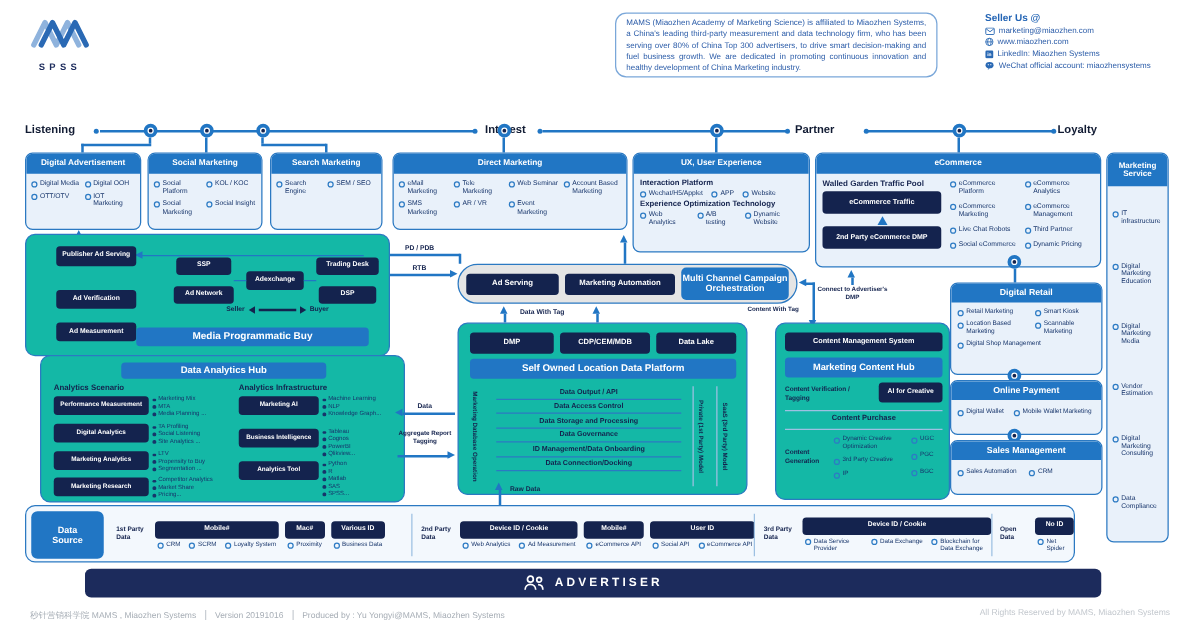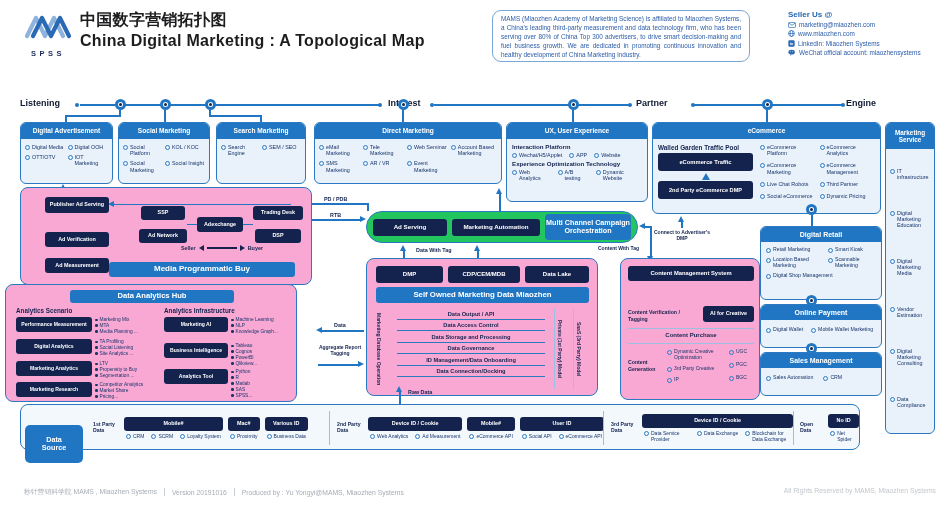--- a/index.html
+++ b/index.html
@@ -1,20 +1,20 @@
 <!DOCTYPE html>
 <html><head>
 <meta charset="utf-8">
 <style>
   html,body{margin:0;padding:0;background:#fff;}
   .page{position:relative;width:950px;height:508px;background:#fff;overflow:hidden;
         font-family:"Liberation Sans",sans-serif;}
   .abs{position:absolute;}
   
-  .panel{position:absolute;border:1.5px solid #2b79c2;border-radius:8px;background:#f9a8d4;box-sizing:border-box;}
+  .panel{position:absolute;border:1.5px solid #2b79c2;border-radius:8px;background:#14b8a6;box-sizing:border-box;}
   .cbox{position:absolute;border:1.5px solid #2b79c2;border-radius:6px;background:#e9f1fa;box-sizing:border-box;overflow:hidden;}
   .chead{background:#2176c4;color:#fff;font-weight:bold;display:flex;align-items:center;justify-content:center;text-align:center;line-height:1.1;}
   .dark{position:absolute;background:#14234e;color:#fff;font-weight:bold;display:flex;align-items:center;justify-content:center;text-align:center;border-radius:3px;line-height:1.1;box-sizing:border-box;padding:1px 2px;}
   .darkf{background:#14234e;color:#fff;font-weight:bold;display:flex;align-items:center;justify-content:center;text-align:center;border-radius:3px;line-height:1.1;box-sizing:border-box;padding:1px 2px;}
   .banner{position:absolute;background:#2176c4;color:#fff;font-weight:bold;display:flex;align-items:center;justify-content:center;text-align:center;border-radius:3px;line-height:1.1;box-sizing:border-box;}
   .lbl{position:absolute;font-weight:bold;color:#14234e;}
   .it{font-size:5.4px;color:#17356b;line-height:1.15;display:flex;align-items:flex-start;}
   .it::before{content:"";flex:0 0 3px;width:3px;height:3px;border:1px solid #2d7bc4;border-radius:50%;margin:1px 2px 0 0;}
   .hline{position:absolute;height:1.6px;background:#2176c4;}
   .vline{position:absolute;width:1.6px;background:#2176c4;}
@@ -47,21 +47,21 @@
   .bullets{flex:1;display:flex;flex-wrap:wrap;column-gap:2px;}
   .bl{display:flex;width:100%;font-size:4.8px;color:#17356b;line-height:1.25;align-items:flex-start;}
   .bl::before{content:"";flex:0 0 2.5px;width:2.5px;height:2.5px;background:#17356b;border-radius:50%;margin:1.5px 2px 0 0;}
   .bl.half{width:50%;}
   
   .vtext{position:absolute;writing-mode:vertical-rl;font-size:5px;font-weight:bold;color:#14234e;text-align:center;line-height:1.2;}
   .vsep{border-left:1px solid #9dc0e2;padding-left:2px;}
   .prow{font-size:5.7px;font-weight:bold;color:#14234e;text-align:center;padding:2.5px 0 2px;border-bottom:1.4px solid #2b79c2;}
   
   .flbl{position:absolute;font-size:5.4px;font-weight:bold;color:#14234e;line-height:1.2;}
-  .pill{position:absolute;border:1.5px solid #2b79c2;border-radius:16px;background:#22c55e;display:flex;align-items:center;gap:5px;padding:0 6px;box-sizing:border-box;}
+  .pill{position:absolute;border:1.5px solid #2b79c2;border-radius:16px;background:#e5e5e5;display:flex;align-items:center;gap:5px;padding:0 6px;box-sizing:border-box;}
   
   .slbl{font-size:5.4px;font-weight:bold;color:#14234e;}
   .bar-i{display:inline-block;width:30px;height:2.2px;background:#14234e;vertical-align:middle;}
   .tl-i{display:inline-block;width:0;height:0;border-top:3px solid transparent;border-bottom:3px solid transparent;border-right:5px solid #14234e;vertical-align:middle;}
   .tr-i{display:inline-block;width:0;height:0;border-top:3px solid transparent;border-bottom:3px solid transparent;border-left:5px solid #14234e;vertical-align:middle;}
   
   .dsg{position:absolute;top:4px;display:flex;align-items:center;gap:5px;height:38px;}
   .plbl{font-size:5.2px;font-weight:bold;color:#14234e;line-height:1.15;width:26px;}
   .cluster{display:flex;flex-direction:column;gap:3px;}
   .cl-items{display:flex;gap:7px;justify-content:space-around;padding:0 2px;}
@@ -76,22 +76,20 @@
 
 <div class="page">
 
   <div class="abs" style="left:24px;top:8px;width:48px;height:40px">
     <svg width="48" height="40" viewBox="0 0 48 40">
       <polyline points="3,28 12,10 21,28 30,10 39,28" fill="none" stroke="#8fb3dd" stroke-width="4.2" stroke-linejoin="round" stroke-linecap="round"></polyline>
       <polyline points="9,28 18,10 27,28 36,10 45,28" fill="none" stroke="#2a69b4" stroke-width="4.2" stroke-linejoin="round" stroke-linecap="round"></polyline>
     </svg>
   </div>
   <div class="logo-word" style="left:22px;top:49px;width:52px">SPSS</div>
-  <div class="title-zh" style="left:80px;top:10px">中国数字营销拓扑图</div>
-  <div class="title-en" style="left:80px;top:32px">China Digital Marketing : A Topological Map</div>
   <div class="about" style="left:492px;top:10px;width:258px;height:52px">MAMS (Miaozhen Academy of Marketing Science) is affiliated to Miaozhen Systems, a China's leading third-party measurement and data technology firm, who has been serving over 80% of China Top 300 advertisers, to drive smart decision-making and fuel business growth. We are dedicated in promoting continuous innovation and healthy development of China Marketing industry.</div>
 
   <div class="abs" style="left:788px;top:10px;width:158px">
     <div class="c-head">Seller Us @</div>
     <div class="c-item">
       <svg width="8" height="6" viewBox="0 0 10 8">
           <rect x="0.5" y="0.5" width="9" height="7" rx="1" fill="none" stroke="#2a69b4"></rect>
           <path d="M1 1.5 5 4.5 9 1.5" fill="none" stroke="#2a69b4"></path>
         </svg>
       <span>marketing@miaozhen.com</span>
@@ -119,21 +117,21 @@
           <circle cx="6.4" cy="3.4" r="0.6" fill="#fff"></circle>
         </svg>
       <span>WeChat official account: miaozhensystems</span>
     </div>
   </div>
 
 
   <div class="jlabel" style="left:20px;top:98px">Listening</div>
   <div class="jlabel" style="left:388px;top:98px">Interest</div>
   <div class="jlabel" style="left:636px;top:98px">Partner</div>
-  <div class="jlabel" style="left:846px;top:98px">Engine</div>
+  <div class="jlabel" style="left:846px;top:98px">Loyalty</div>
   <div class="hline" style="left:80px;top:104px;width:300px"></div>
   <div class="hline" style="left:434px;top:104px;width:196px"></div>
   <div class="hline" style="left:694px;top:104px;width:148px"></div>
   <div class="dot" style="left:75px;top:103px"></div>
   <div class="dot" style="left:378px;top:103px"></div>
   <div class="dot" style="left:430px;top:103px"></div>
   <div class="dot" style="left:628px;top:103px"></div>
   <div class="dot" style="left:691px;top:103px"></div>
   <div class="dot" style="left:841px;top:103px"></div>
   <div class="node" style="left:115px;top:99px"></div>
@@ -295,21 +293,21 @@
   <div class="tl" style="left:639px;top:223px"></div>
   <div class="hline" style="left:644px;top:226px;width:8px"></div>
   <div class="vline" style="left:650px;top:226px;height:30px"></div>
   <div class="td" style="left:647px;top:256px"></div>
   <div class="flbl" style="left:598px;top:245px;font-size:5px">Content With Tag</div>
 
   <div class="tu" style="left:678px;top:216px"></div>
   <div class="vline" style="left:681px;top:222px;height:6px"></div>
   <div class="flbl" style="left:648px;top:229px;width:68px;text-align:center;font-size:5px">Connect to Advertiser's DMP</div>
 
-  <div class="panel" style="left:5px;top:284px;width:292px;height:118px">
+  <div class="panel" style="left:32px;top:284px;width:292px;height:118px">
     <div class="banner" style="left:64px;top:5px;width:164px;height:13px;font-size:7.6px">Data Analytics Hub</div>
     <div class="lbl" style="left:10px;top:22px;font-size:6.3px">Analytics Scenario</div>
     <div class="lbl" style="left:158px;top:22px;font-size:6.3px">Analytics Infrastructure</div>
 
     <div class="hubrow" style="left:10px;top:32px;width:140px">
       <div class="darkf" style="width:76px;height:15px;font-size:5.1px">Performance Measurement</div>
       <div class="bullets">
         <span class="bl">Marketing Mix</span>
         <span class="bl">MTA</span>
         <span class="bl">Media Planning ...</span>
@@ -373,39 +371,40 @@
   <div class="hline" style="left:322px;top:330px;width:42px"></div>
   <div class="flbl" style="left:334px;top:322px">Data</div>
   <div class="flbl" style="left:316px;top:344px;width:48px;text-align:center;font-size:5px">Aggregate Report Tagging</div>
   <div class="hline" style="left:318px;top:364px;width:42px"></div>
   <div class="tr" style="left:358px;top:361px"></div>
 
   <div class="panel" style="left:366px;top:258px;width:232px;height:138px">
     <div class="dark" style="left:9px;top:7px;width:67px;height:17px;font-size:6px">DMP</div>
     <div class="dark" style="left:81px;top:7px;width:72px;height:17px;font-size:6px">CDP/CEM/MDB</div>
     <div class="dark" style="left:158px;top:7px;width:64px;height:17px;font-size:6px">Data Lake</div>
-    <div class="banner" style="left:9px;top:28px;width:213px;height:16px;font-size:7.8px">Self Owned Marketing Data Miaozhen</div>
+    <div class="banner" style="left:9px;top:28px;width:213px;height:16px;font-size:7.8px">Self Owned Location Data Platform</div>
     <div class="vtext" style="left:9px;top:50px;height:80px">Marketing Database Operation</div>
     <div class="abs" style="left:30px;top:49px;width:148px">
       <div class="prow">Data Output / API</div>
       <div class="prow">Data Access Control</div>
       <div class="prow">Data Storage and Processing</div>
       <div class="prow">Data Governance</div>
       <div class="prow">ID Management/Data Onboarding</div>
       <div class="prow">Data Connection/Docking</div>
     </div>
     <div class="vtext vsep" style="left:187px;top:50px;height:80px">Private (1st Party) Model</div>
     <div class="vtext vsep" style="left:206px;top:50px;height:80px">SaaS (3rd Party) Model</div>
   </div>
   <div class="tu" style="left:396px;top:386px"></div>
   <div class="vline" style="left:399px;top:392px;height:12px"></div>
   <div class="flbl" style="left:408px;top:389px">Raw Data</div>
 
   <div class="panel" style="left:620px;top:258px;width:140px;height:142px">
     <div class="dark" style="left:7px;top:7px;width:126px;height:15px;font-size:5.8px">Content Management System</div>
+    <div class="banner" style="left:7px;top:27px;width:126px;height:16px;font-size:7.4px">Marketing Content Hub</div>
     <div class="lbl" style="left:7px;top:50px;width:72px;font-size:5.2px;line-height:1.25">Content Verification / Tagging</div>
     <div class="dark" style="left:82px;top:47px;width:51px;height:16px;font-size:5.4px">AI for Creative</div>
     <div class="abs" style="left:7px;top:69px;width:126px;border-top:1px solid #9dc0e2"></div>
     <div class="lbl" style="left:0;top:73px;width:140px;text-align:center;font-size:6px">Content Purchase</div>
     <div class="abs" style="left:7px;top:84px;width:126px;border-top:1px solid #9dc0e2"></div>
     <div class="lbl" style="left:7px;top:100px;width:34px;font-size:5.2px;line-height:1.25">Content Generation</div>
     <div class="abs" style="left:46px;top:90px;width:58px;display:flex;flex-direction:column;gap:5px">
       <span class="it" style="font-size:5px">Dynamic Creative Optimization</span>
       <span class="it" style="font-size:5px">3rd Party Creative</span>
       <span class="it" style="font-size:5px">IP</span>
@@ -440,21 +439,21 @@
   <div class="node" style="left:806px;top:343px"></div>
   <div class="cbox" style="left:760px;top:352px;width:122px;height:44px">
     <div class="chead" style="height:15px;font-size:7px">Sales Management</div>
     <div style="padding:7px 5px;display:flex;gap:10px">
       <span class="it" style="font-size:5.2px">Sales Automation</span>
       <span class="it" style="font-size:5.2px">CRM</span>
     </div>
   </div>
 
   <div class="panel" style="left:20px;top:404px;width:840px;height:46px;background:#f3f8fd">
-    <div class="banner" style="left:4px;top:20px;width:58px;height:38px;font-size:7.2px;border-radius:5px;padding:4px 9px">Data Source</div>
+    <div class="banner" style="left:4px;top:4px;width:58px;height:38px;font-size:7.2px;border-radius:5px;padding:4px 9px">Data Source</div>
 
     <div class="dsg" style="left:72px">
       <div class="plbl">1st Party Data</div>
       <div class="cluster">
         <div class="darkf" style="height:14px;font-size:5.4px">Mobile#</div>
         <div class="cl-items">
           <span class="it-s">CRM</span>
           <span class="it-s">SCRM</span>
           <span class="it-s">Loyalty System</span>
         </div>
@@ -516,20 +515,29 @@
       <div class="plbl">Open Data</div>
       <div class="cluster">
         <div class="darkf" style="height:14px;font-size:5.4px;padding:1px 6px">No ID</div>
         <div class="cl-items">
             <span class="it-s">Net Spider</span>
           </div>
       </div>
     </div>
   </div>
 
+  <div class="njbar" style="left:68px;top:455px;width:813px;height:23px">
+    <svg width="17" height="13" viewBox="0 0 16 12" fill="none" stroke="#fff" stroke-width="1.3">
+      <circle cx="5" cy="3" r="2.2"></circle>
+        <path d="M1 11c0-2.6 1.8-4.1 4-4.1s4 1.5 4 4.1"></path>
+      <circle cx="11.6" cy="3.4" r="1.8"></circle>
+        <path d="M10.8 7.1c2.2 0 3.6 1.4 3.6 3.9"></path>
+    </svg>
+    <span class="njtext">ADVERTISER</span>
+  </div>
 
   <div class="foot" style="left:24px;top:487px">
     <span>秒针营销科学院 MAMS , Miaozhen Systems</span>
     <span class="fsep"></span>
     <span>Version 20191016</span>
     <span class="fsep"></span>
     <span>Produced by : Yu Yongyi@MAMS, Miaozhen Systems</span>
   </div>
   <div class="foot" style="right:14px;top:487px;color:#c2c7cd">
     <span>All Rights Reserved by MAMS, Miaozhen Systems</span>

